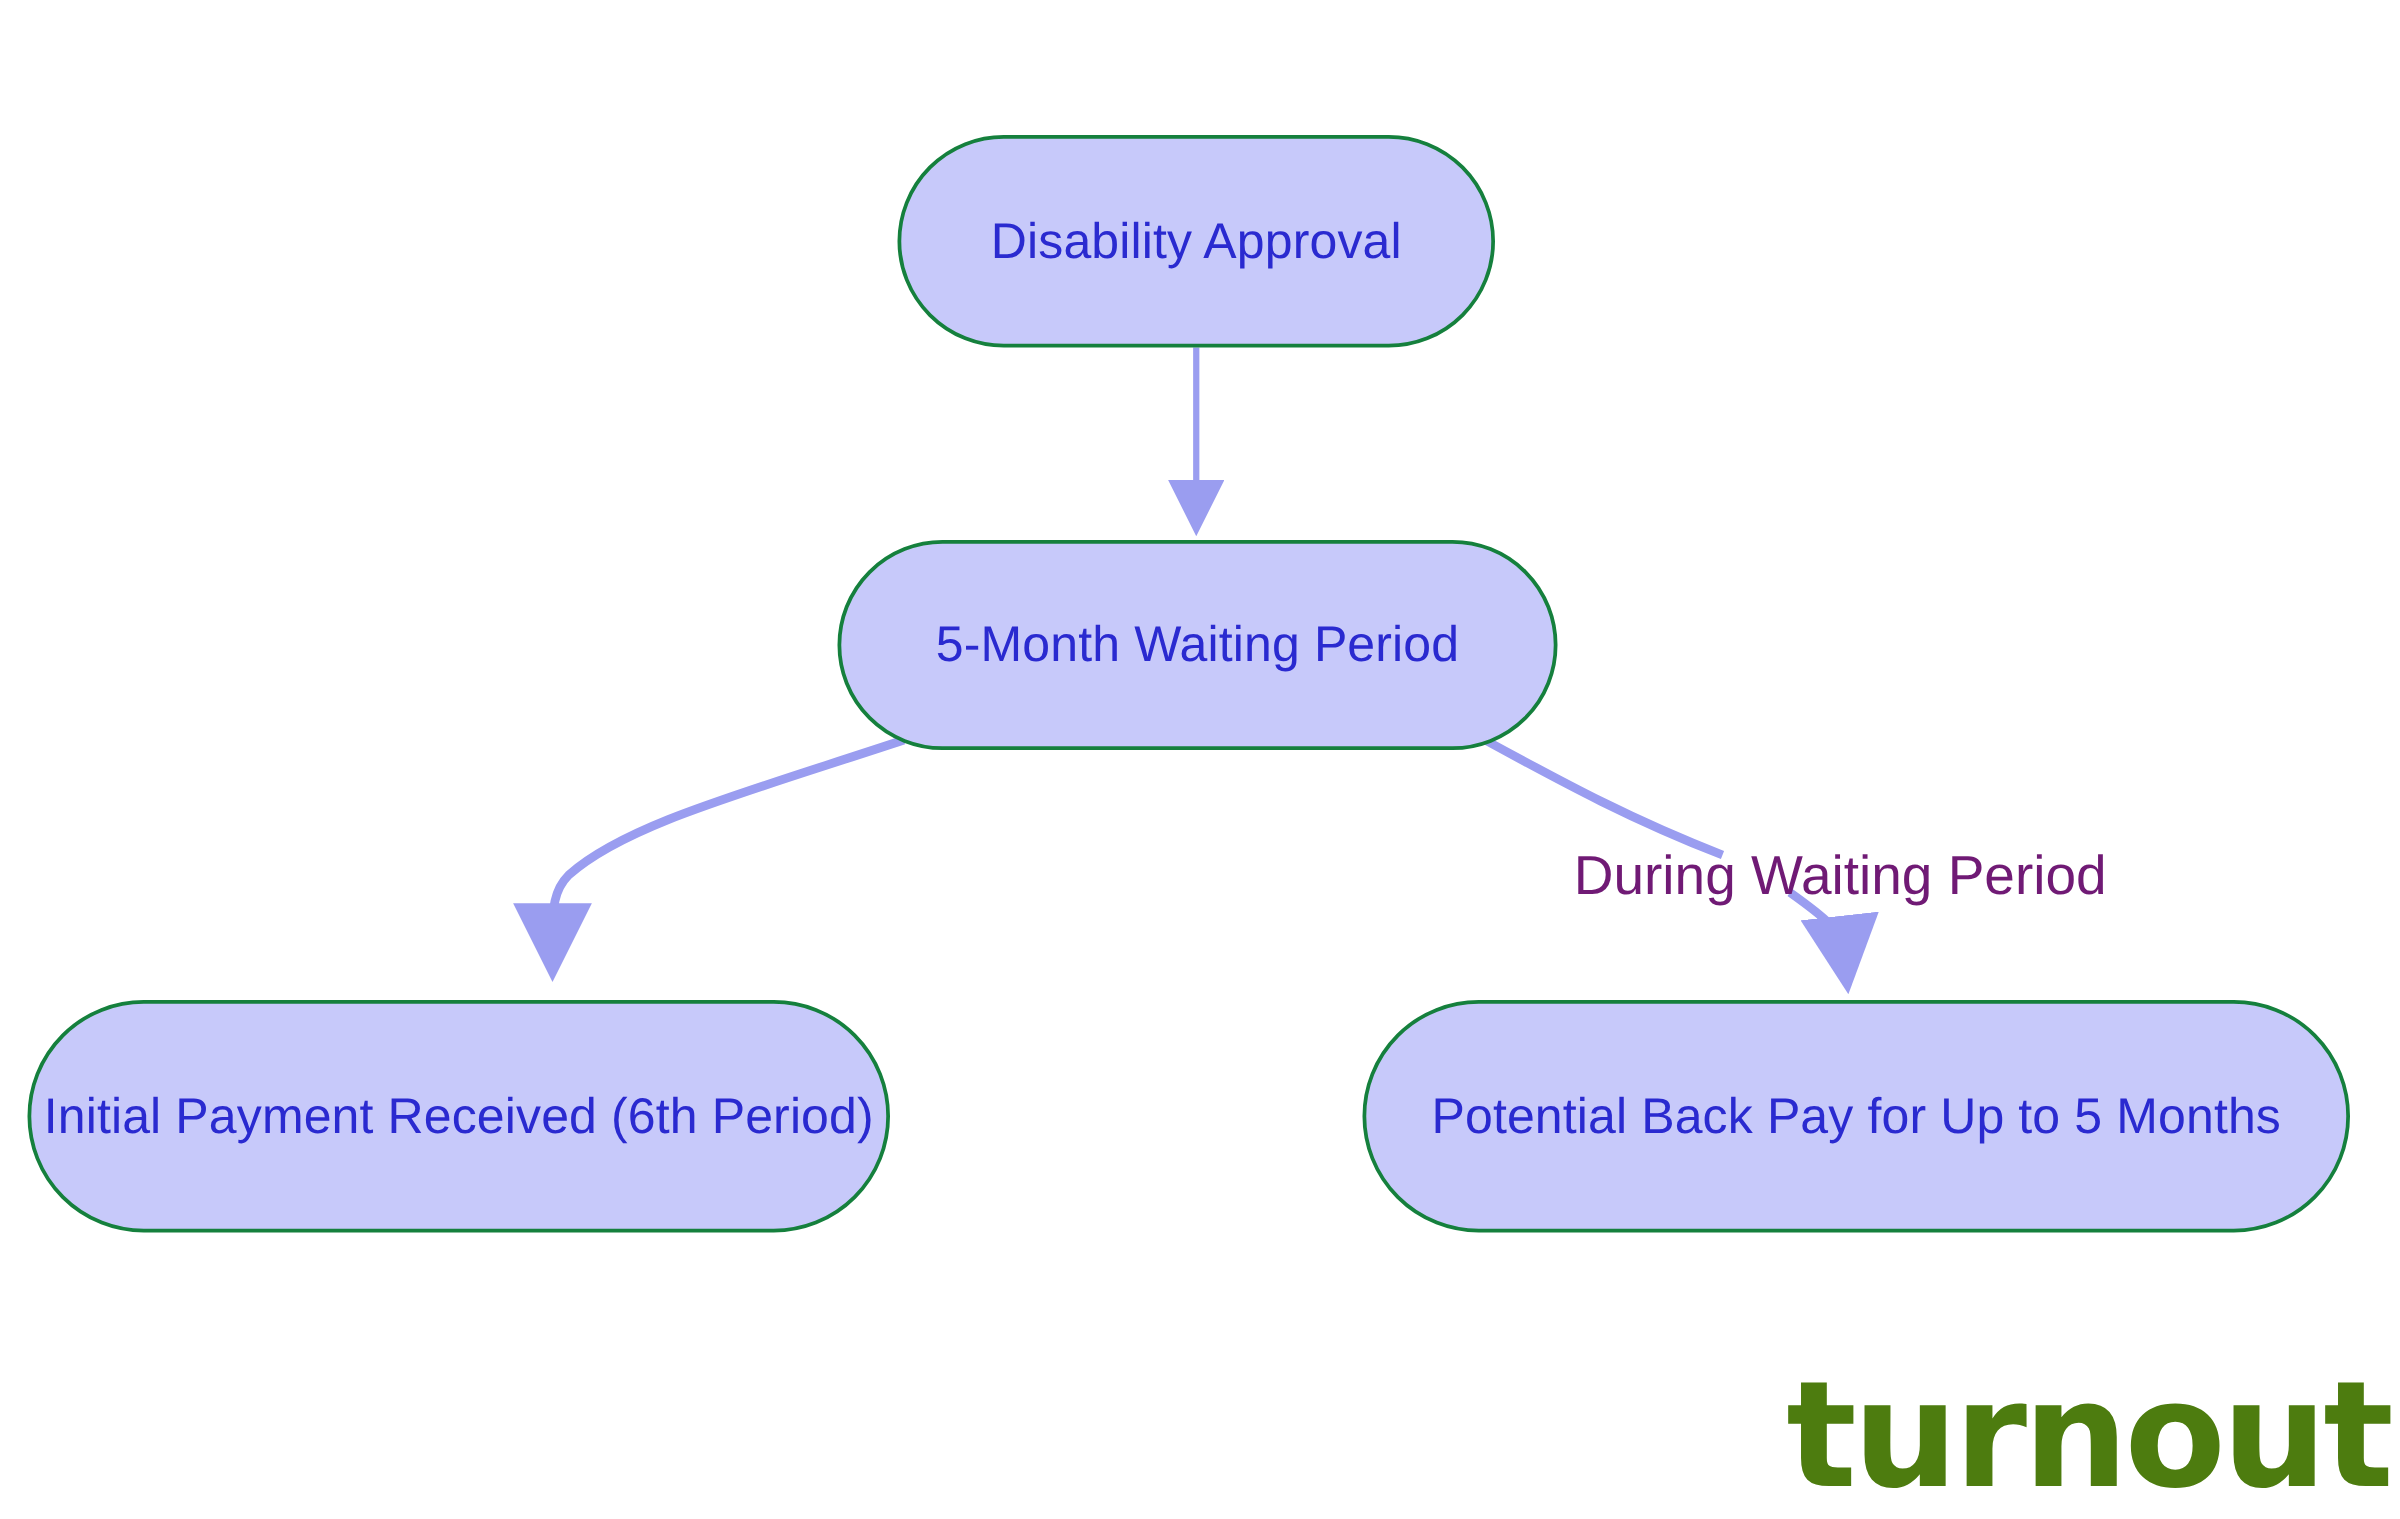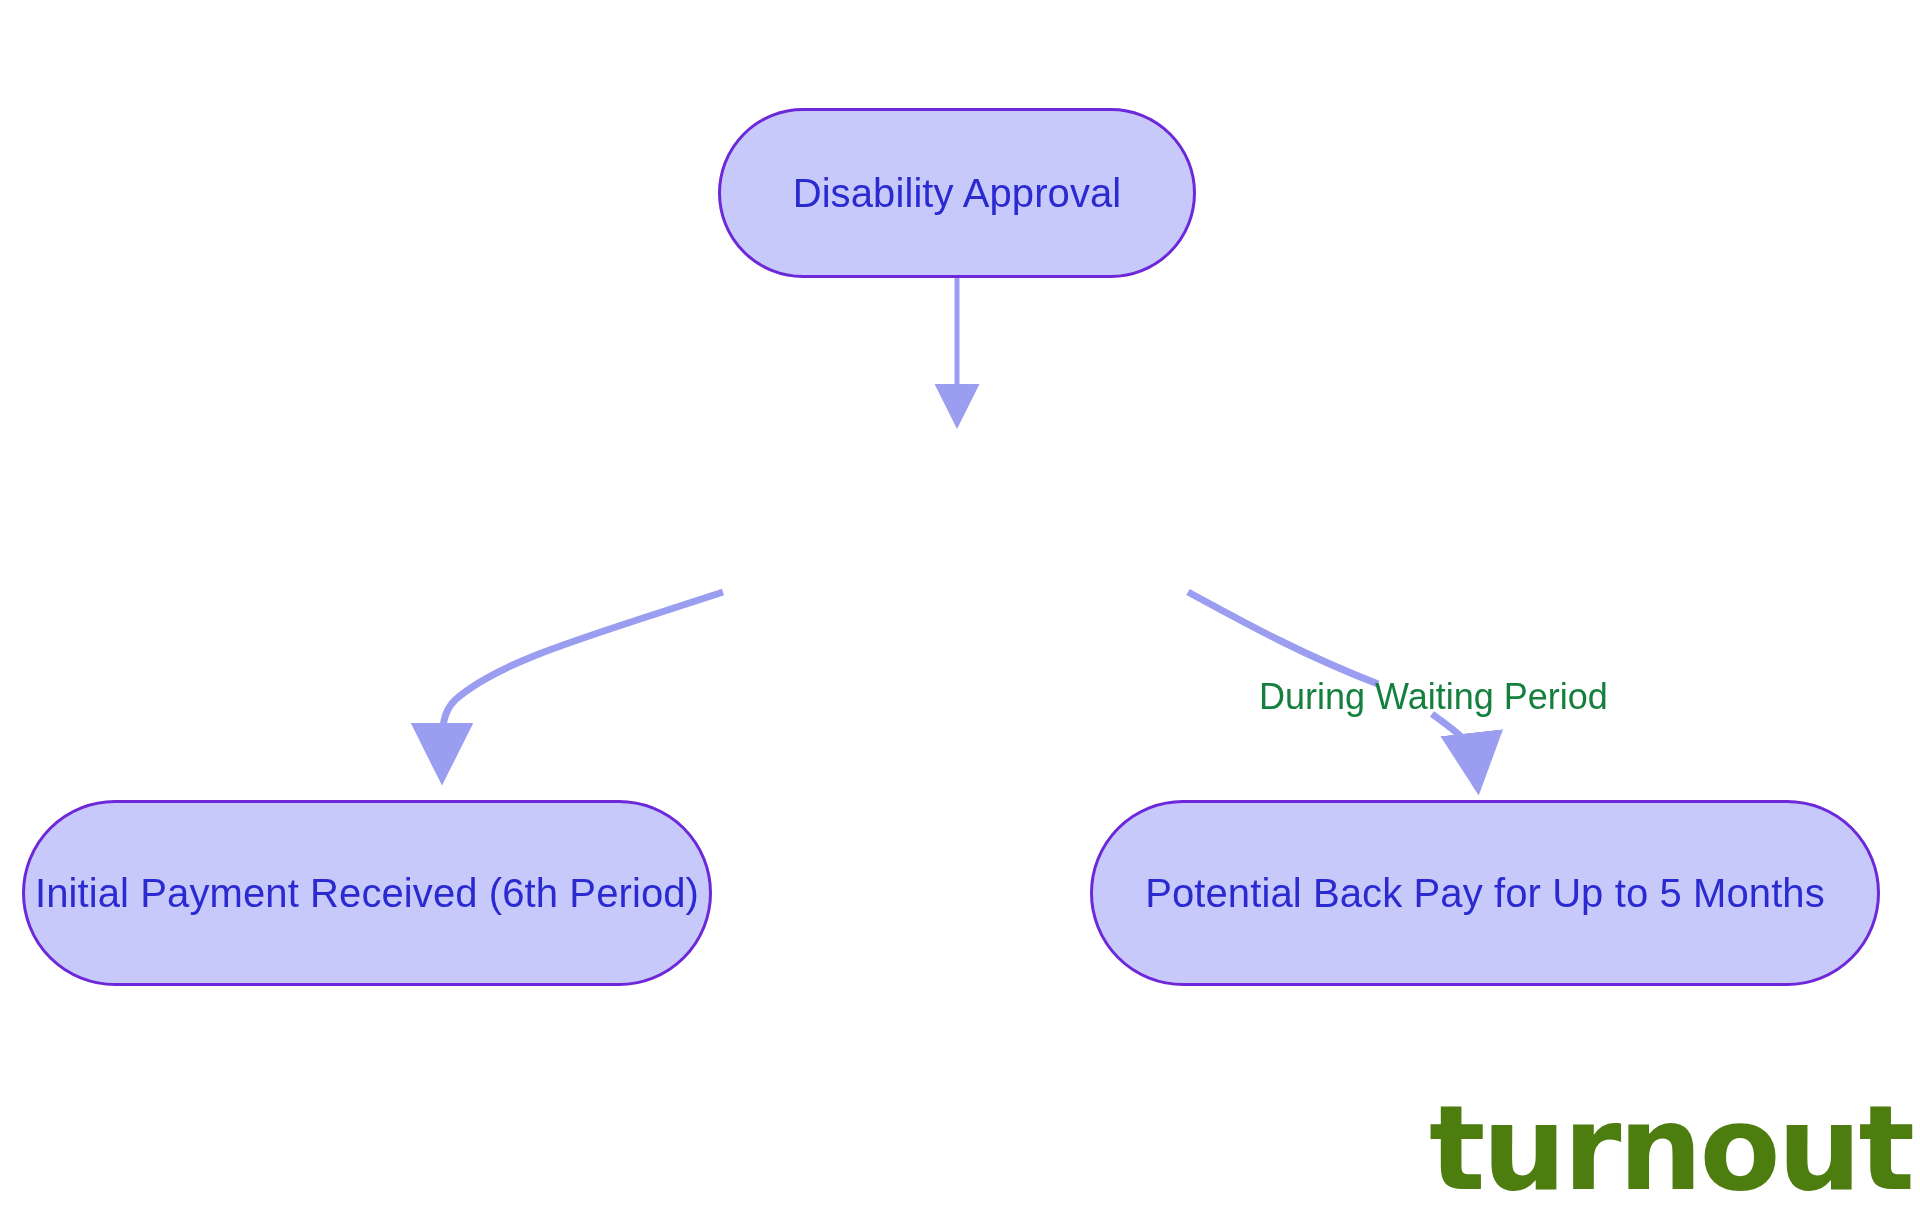--- a/index.html
+++ b/index.html
@@ -21,21 +21,21 @@
     position: absolute;
     left: 0;
     top: 0;
     width: 1920px;
     height: 1215px;
   }
   .node {
     position: absolute;
     box-sizing: border-box;
     background: #c7c9fa;
-    border: 3px solid #6d28d9;
+    border: 3px solid #15803d;
     border-radius: 999px;
     display: flex;
     align-items: center;
     justify-content: center;
     text-align: center;
   }
   .node-label {
     color: #2a2ad0;
     font-size: 40px;
     font-weight: 400;
@@ -63,22 +63,22 @@
     height: 186px;
   }
   #node-back-pay {
     left: 1090px;
     top: 800px;
     width: 790px;
     height: 186px;
   }
   .edge-label {
     position: absolute;
-    color: #15803d;
-    font-size: 36px;
+    color: #701a75;
+    font-size: 44px;
     font-weight: 400;
     white-space: nowrap;
   }
   #edge-label-during {
     left: 1259px;
     top: 676px;
   }
   #brand-logo {
     position: absolute;
     right: 8px;
@@ -109,20 +109,23 @@
 
     <path d="M 1188 592 C 1254 628 1306 656 1378 684" fill="none" stroke="#9a9df0" stroke-width="7"></path>
 
     <path d="M 1432 714 C 1460 734 1473 744 1475 762" fill="none" stroke="#9a9df0" stroke-width="7" marker-end="url(#arrowhead)"></path>
   </svg>
 
   <div class="node" id="node-approval">
     <span class="node-label">Disability Approval</span>
   </div>
 
+  <div class="node" id="node-waiting">
+    <span class="node-label">5-Month Waiting Period</span>
+  </div>
 
   <div class="node" id="node-initial-payment">
     <span class="node-label">Initial Payment Received (6th Period)</span>
   </div>
 
   <div class="node" id="node-back-pay">
     <span class="node-label">Potential Back Pay for Up to 5 Months</span>
   </div>
 
   <div class="edge-label" id="edge-label-during">During Waiting Period</div>

